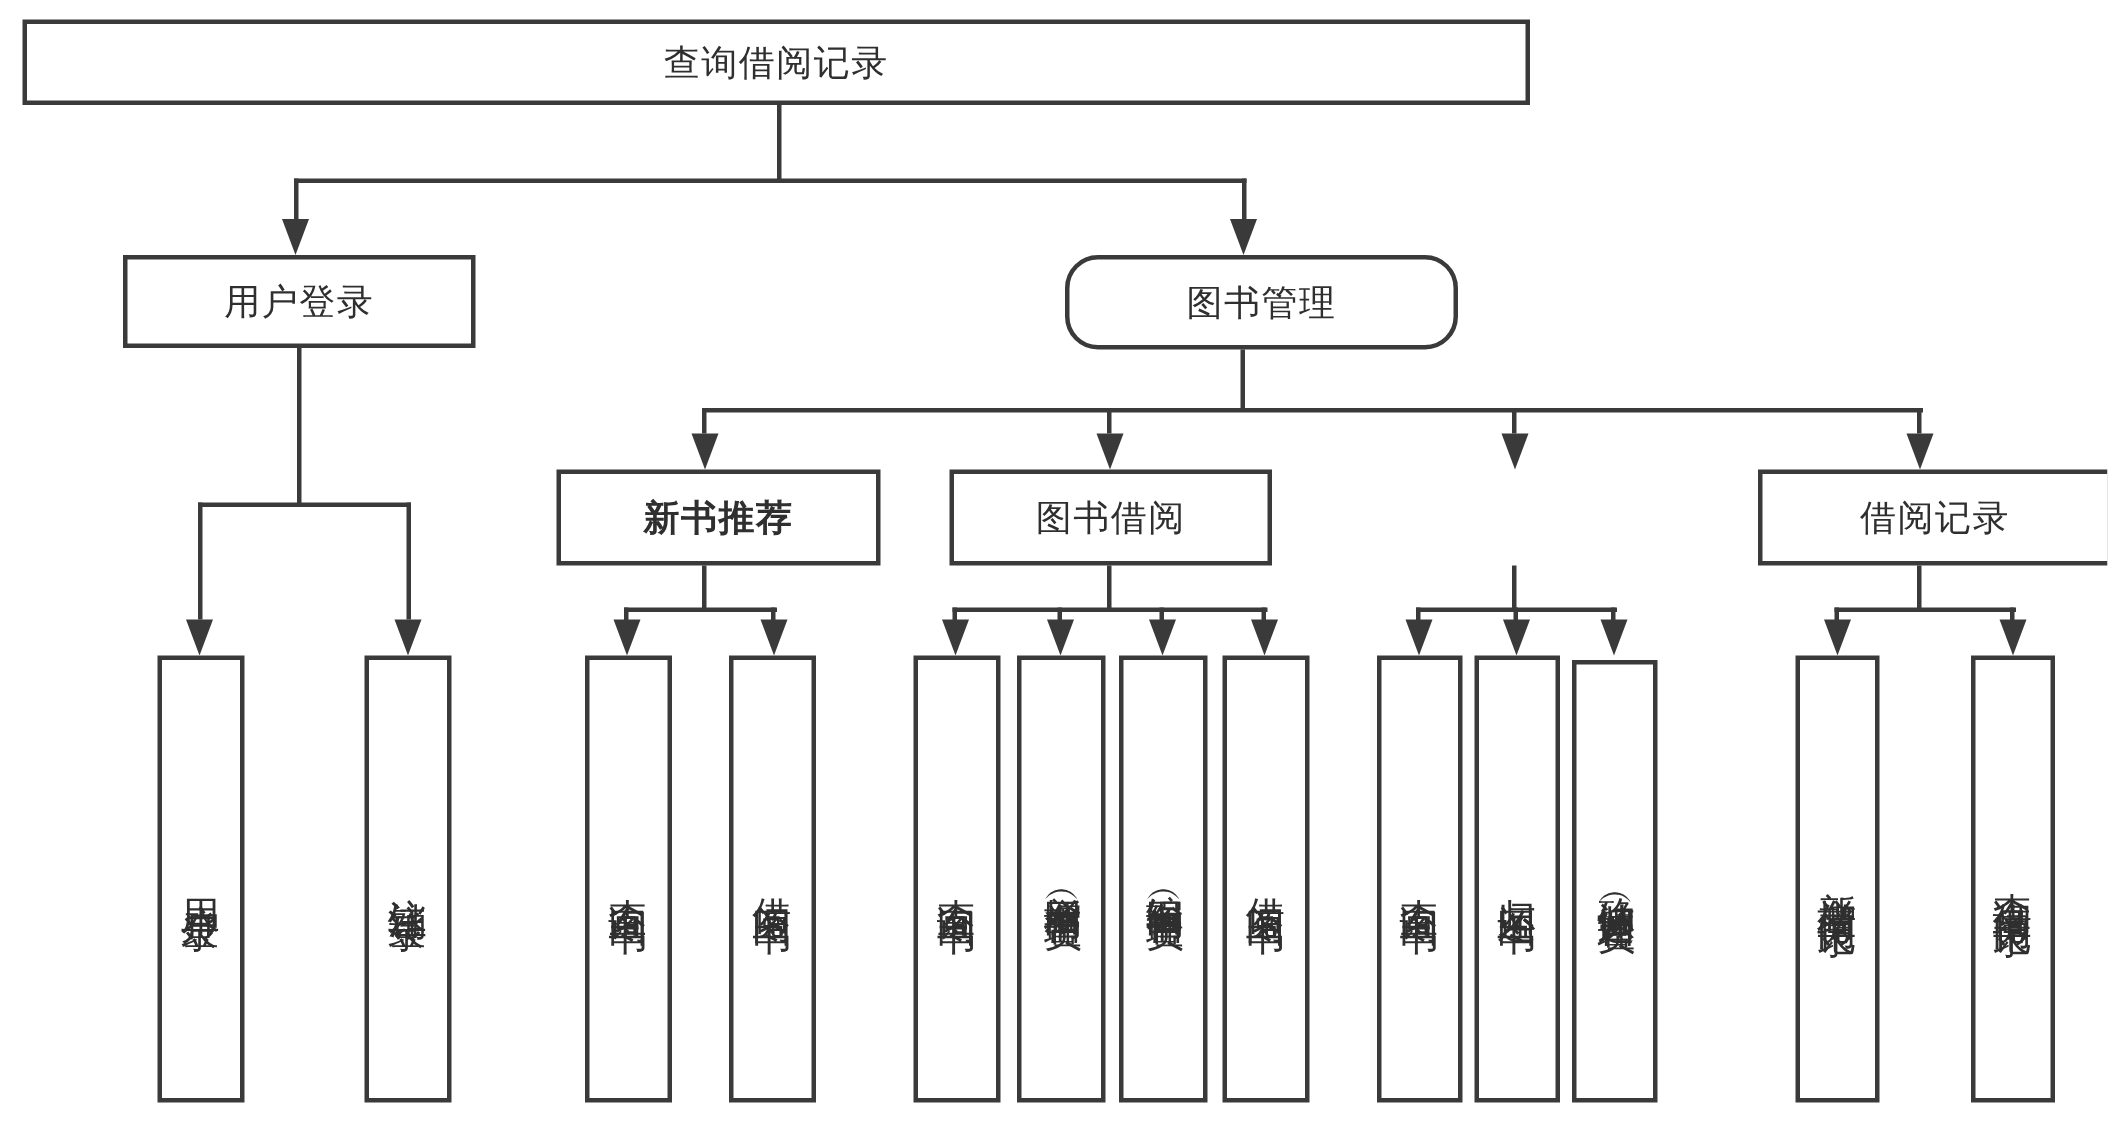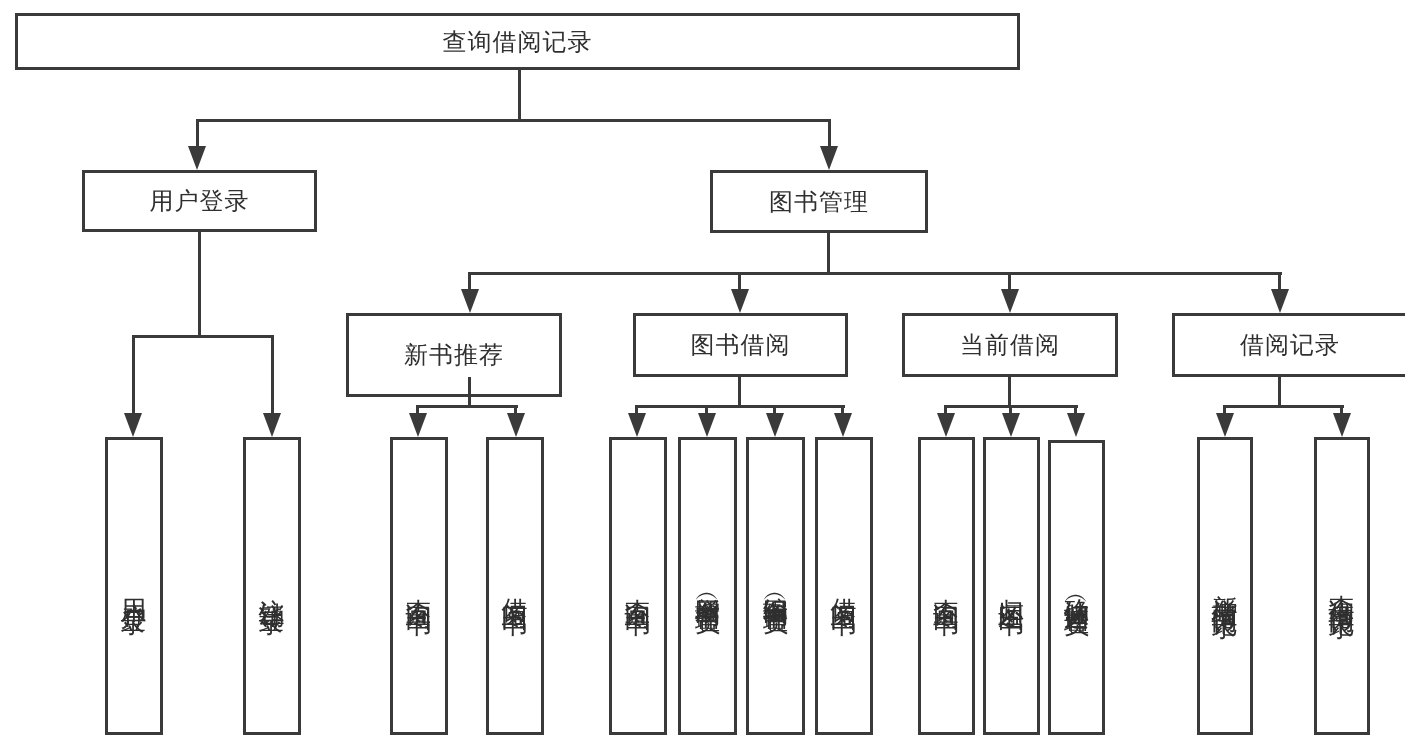--- a/index.html
+++ b/index.html
@@ -70,21 +70,21 @@
   <div class="vline" style="left:518px;top:70px;height:51px;"></div>
   <div class="hline" style="left:196px;top:119px;width:635px;"></div>
   <div class="vline" style="left:196px;top:119px;height:29px;"></div>
   <div class="arrow" style="left:188px;top:146px;"></div>
   <div class="vline" style="left:828px;top:119px;height:29px;"></div>
   <div class="arrow" style="left:820px;top:146px;"></div>
 
   <div class="box" style="left:82px;top:170px;width:235px;height:62px;">
     <span>用户登录</span>
   </div>
-  <div class="box" style="left:710px;top:170px;width:218px;height:63px;">
+  <div class="box" style="left:710px;top:170px;width:262px;height:63px;border-radius:22px;">
     <span>图书管理</span>
   </div>
 
   <div class="vline" style="left:198px;top:232px;height:105px;"></div>
   <div class="hline" style="left:132px;top:335px;width:142px;"></div>
   <div class="vline" style="left:132px;top:335px;height:78px;"></div>
   <div class="arrow" style="left:124px;top:413px;"></div>
   <div class="vline" style="left:271px;top:335px;height:78px;"></div>
   <div class="arrow" style="left:263px;top:413px;"></div>
 
@@ -92,28 +92,25 @@
   <div class="hline" style="left:468px;top:272px;width:814px;"></div>
   <div class="vline" style="left:468px;top:272px;height:17px;"></div>
   <div class="arrow" style="left:461px;top:289px;"></div>
   <div class="vline" style="left:738px;top:272px;height:17px;"></div>
   <div class="arrow" style="left:731px;top:289px;"></div>
   <div class="vline" style="left:1008px;top:272px;height:17px;"></div>
   <div class="arrow" style="left:1001px;top:289px;"></div>
   <div class="vline" style="left:1278px;top:272px;height:17px;"></div>
   <div class="arrow" style="left:1271px;top:289px;"></div>
 
-  <div class="box" style="left:346px;top:313px;width:216px;height:84px;">
+  <div class="box" style="left:371px;top:313px;width:216px;height:64px;font-weight:bold;">
     <span>新书推荐</span>
   </div>
   <div class="box" style="left:633px;top:313px;width:215px;height:64px;font-family:Liberation Serif, serif;">
     <span>图书借阅</span>
-  </div>
-  <div class="box" style="left:902px;top:313px;width:216px;height:64px;">
-    <span>当前借阅</span>
   </div>
   <div class="box" style="left:1172px;top:313px;width:236px;height:64px;">
     <span>借阅记录</span>
   </div>
 
   <div class="vline" style="left:468px;top:377px;height:30px;"></div>
   <div class="hline" style="left:416px;top:405px;width:102px;"></div>
   <div class="vline" style="left:416px;top:405px;height:10px;"></div>
   <div class="arrow" style="left:409px;top:413px;"></div>
   <div class="vline" style="left:514px;top:405px;height:10px;"></div>

